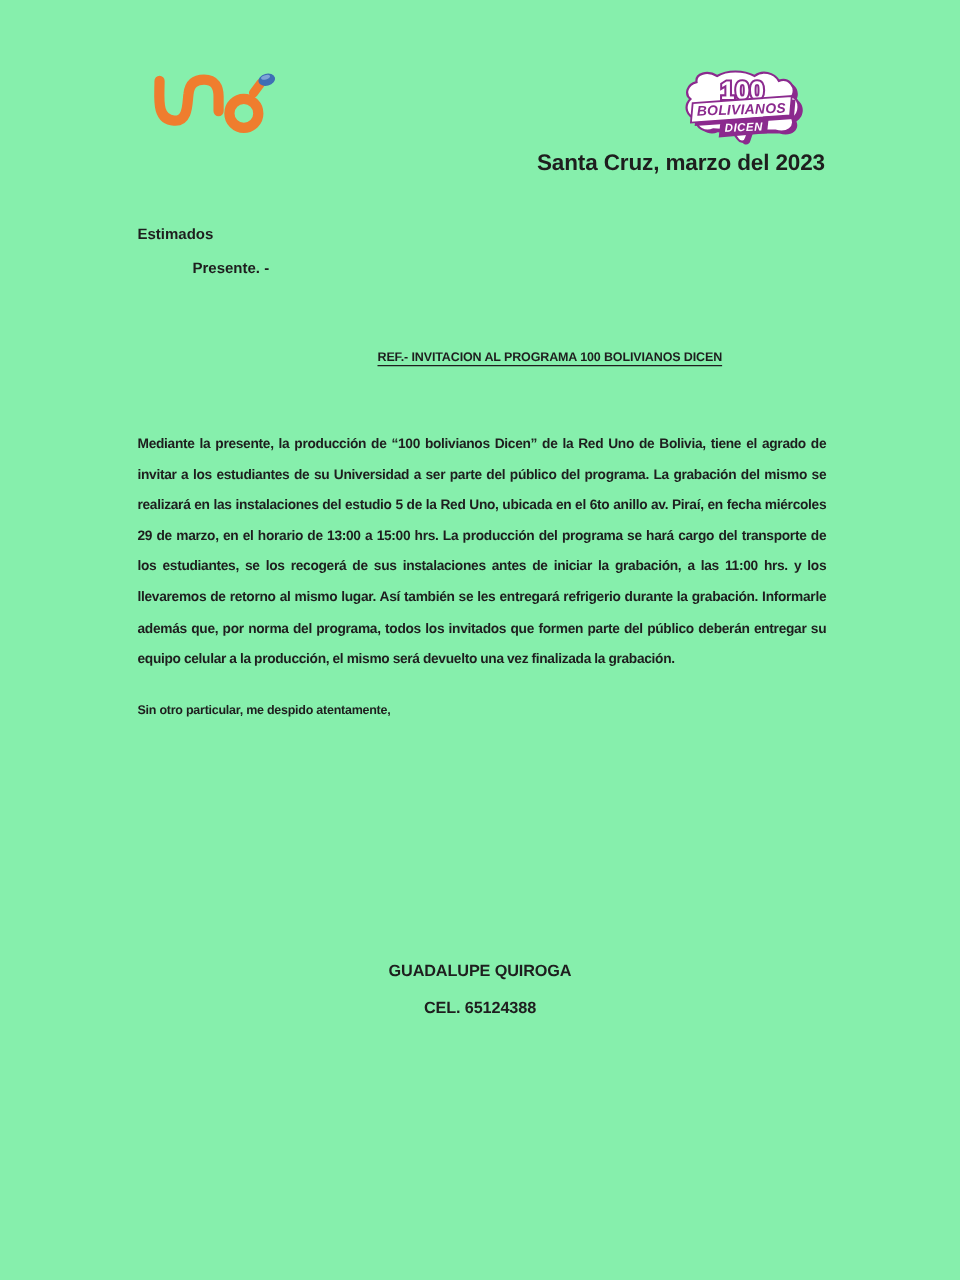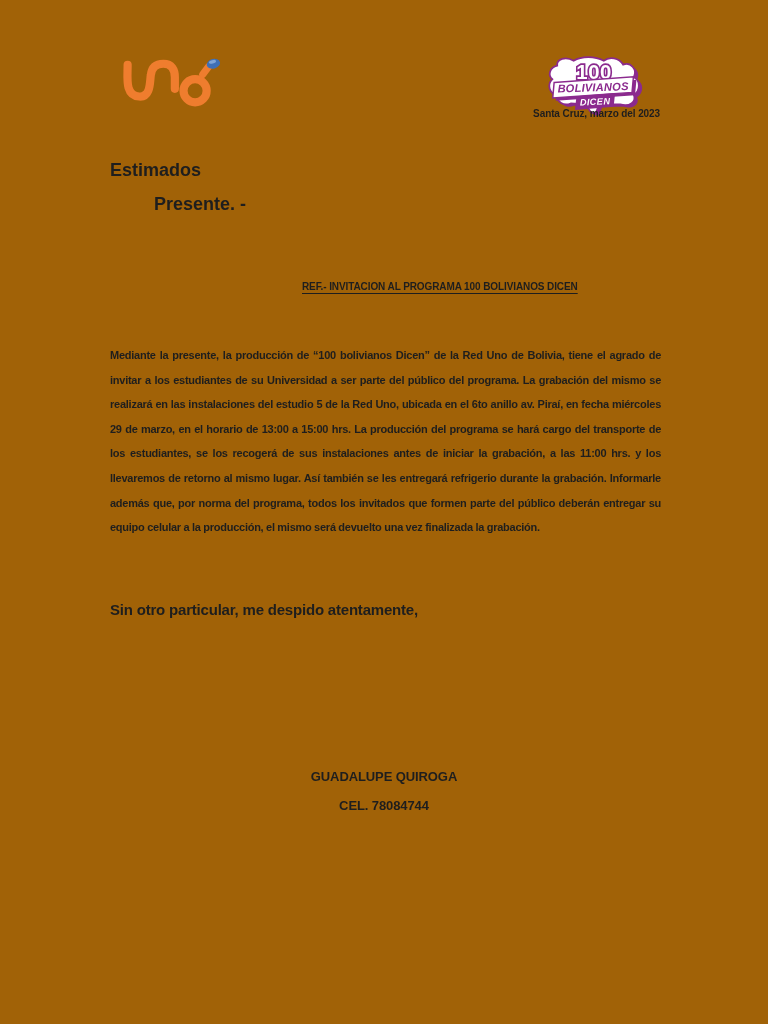--- a/index.html
+++ b/index.html
@@ -1,50 +1,50 @@
 <!DOCTYPE html>
 <html><head>
 <meta charset="utf-8">
 <style>
   html,body{margin:0;padding:0;background:#ffffff;}
   body{
     width:768px;height:1024px;position:relative;overflow:hidden;
     font-family:"Liberation Sans", sans-serif;
     color:#1e1e1e;
   }
-  .page{position:absolute;inset:0;background:#a16207;}
+  .page{position:absolute;inset:0;background:#86efac;}
 
   
   .uno-logo{position:absolute;left:118px;top:58px;width:106px;height:52px;}
   .cien-logo{position:absolute;left:546px;top:55px;width:98px;height:62px;}
   .date-line{
-    position:absolute;top:108px;right:108px;
-    font-size:10px;font-weight:700;letter-spacing:-0.1px;
+    position:absolute;top:120px;right:108px;
+    font-size:18px;font-weight:700;letter-spacing:-0.1px;
   }
 
   
-  .salutation{position:absolute;left:110px;top:160px;font-size:18px;font-weight:700;}
+  .salutation{position:absolute;left:110px;top:180px;font-size:12px;font-weight:700;}
   .salutation .line2{margin-top:13px;padding-left:44px;}
 
   .ref-line{
     position:absolute;left:302px;top:281px;
     font-size:10px;font-weight:700;
     text-decoration:underline;text-underline-offset:3px;
     letter-spacing:-0.1px;white-space:nowrap;
   }
 
   .body-par{
     position:absolute;left:110px;top:332px;width:551px;
     font-size:11px;font-weight:700;line-height:24.6px;
     text-align:justify;letter-spacing:-0.25px;word-spacing:-0.2px;
   }
 
   .closing{
-    position:absolute;left:110px;top:601px;
-    font-size:15px;font-weight:700;letter-spacing:-0.2px;
+    position:absolute;left:110px;top:563px;
+    font-size:10px;font-weight:700;letter-spacing:-0.2px;
   }
 
   .signature{
     position:absolute;left:0;top:762px;width:768px;
     text-align:center;font-size:13px;font-weight:700;
     line-height:29px;letter-spacing:-0.1px;
   }
 </style>
 </head>
 <body>
@@ -87,16 +87,16 @@
   </div>
 
   <div class="ref-line">REF.- INVITACION AL PROGRAMA 100 BOLIVIANOS DICEN</div>
 
   <p class="body-par">Mediante la presente, la producción de “100 bolivianos Dicen” de la Red Uno de Bolivia, tiene el agrado de invitar a los estudiantes de su Universidad a ser parte del público del programa. La grabación del mismo se realizará en las instalaciones del estudio 5 de la Red Uno, ubicada en el 6to anillo av. Piraí, en fecha miércoles 29 de marzo, en el horario de 13:00 a 15:00 hrs. La producción del programa se hará cargo del transporte de los estudiantes, se los recogerá de sus instalaciones antes de iniciar la grabación, a las 11:00 hrs. y los llevaremos de retorno al mismo lugar. Así también se les entregará refrigerio durante la grabación. Informarle además que, por norma del programa, todos los invitados que formen parte del público deberán entregar su equipo celular a la producción, el mismo será devuelto una vez finalizada la grabación.</p>
 
   <div class="closing">Sin otro particular, me despido atentamente,</div>
 
   <div class="signature">
     <div>GUADALUPE QUIROGA</div>
-    <div>CEL. 78084744</div>
+    <div>CEL. 65124388</div>
   </div>
 
 </div>
 
 </body></html>

